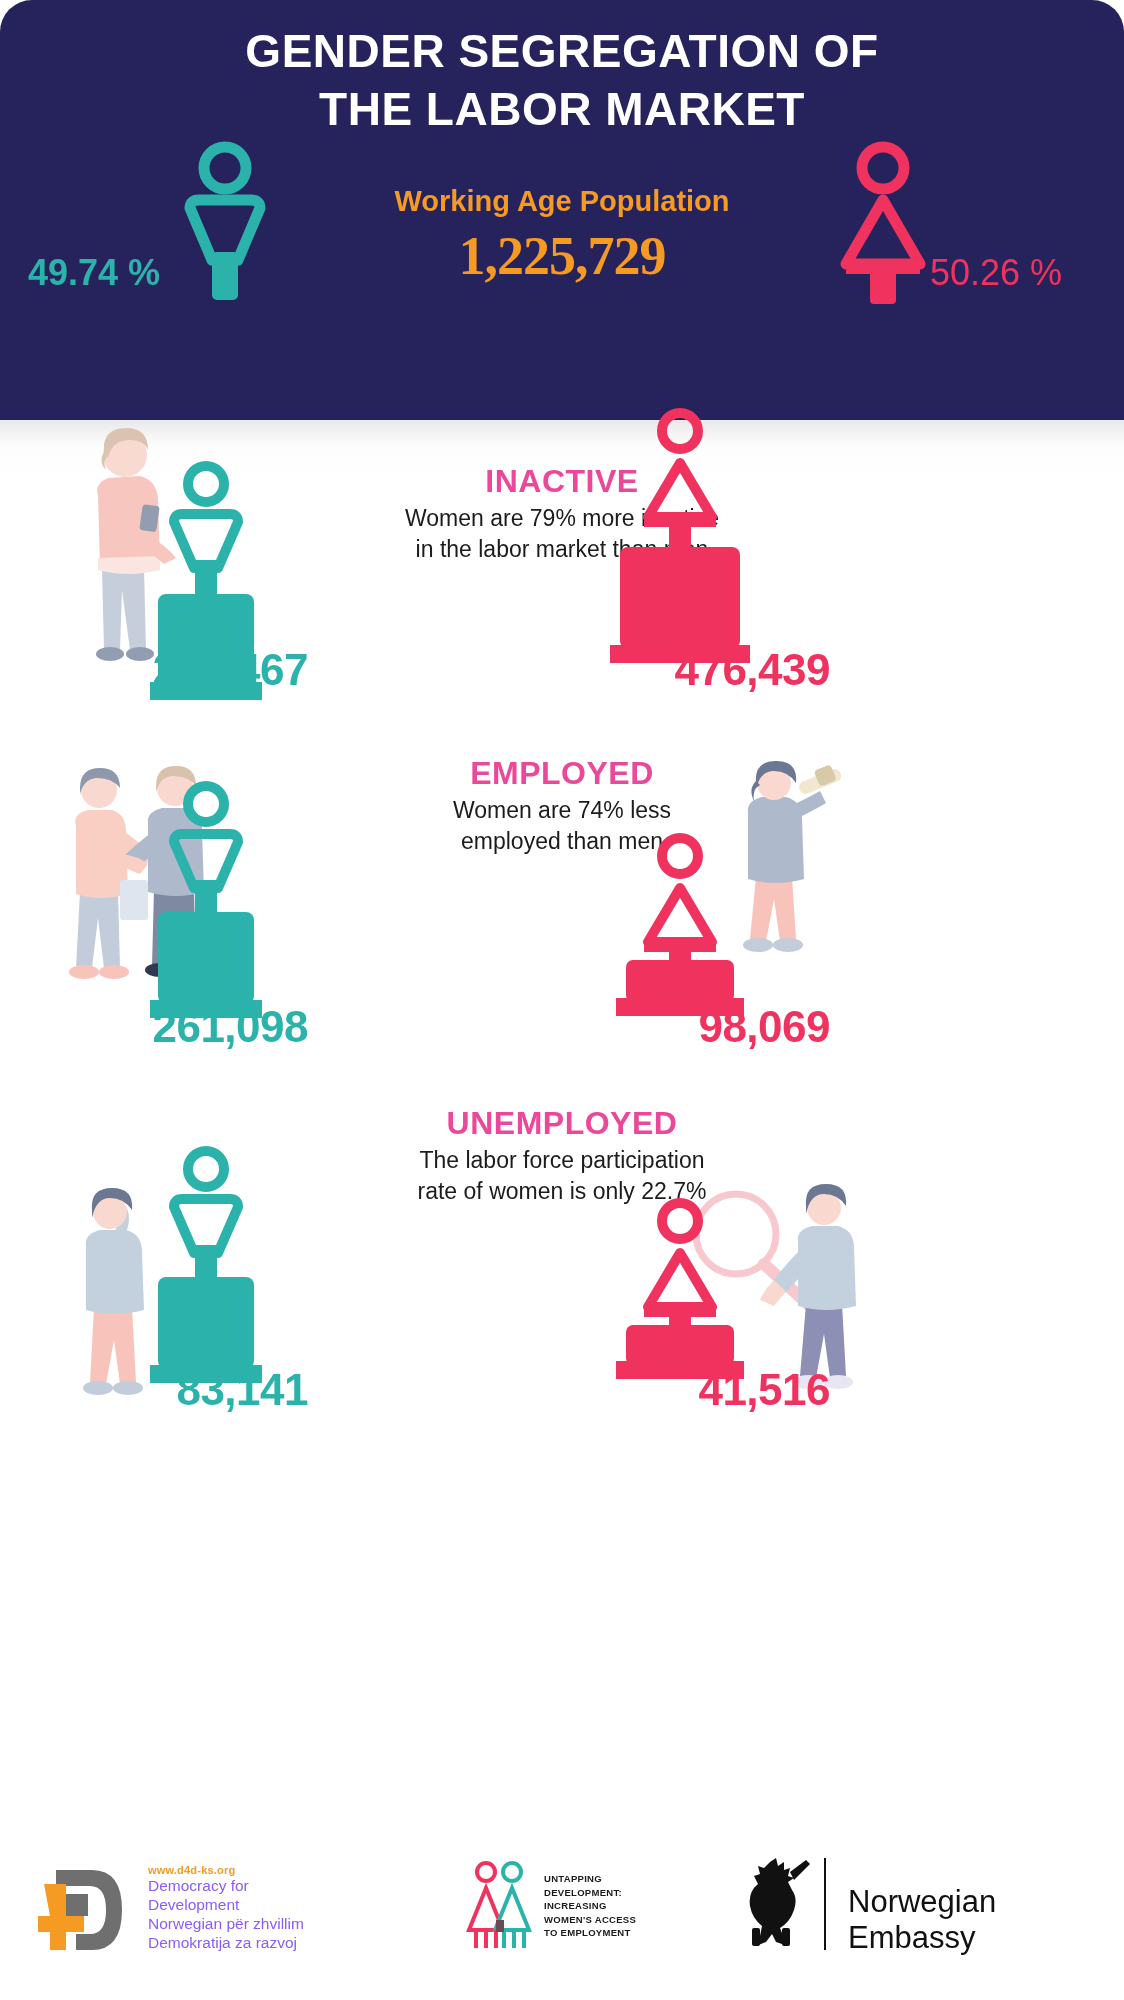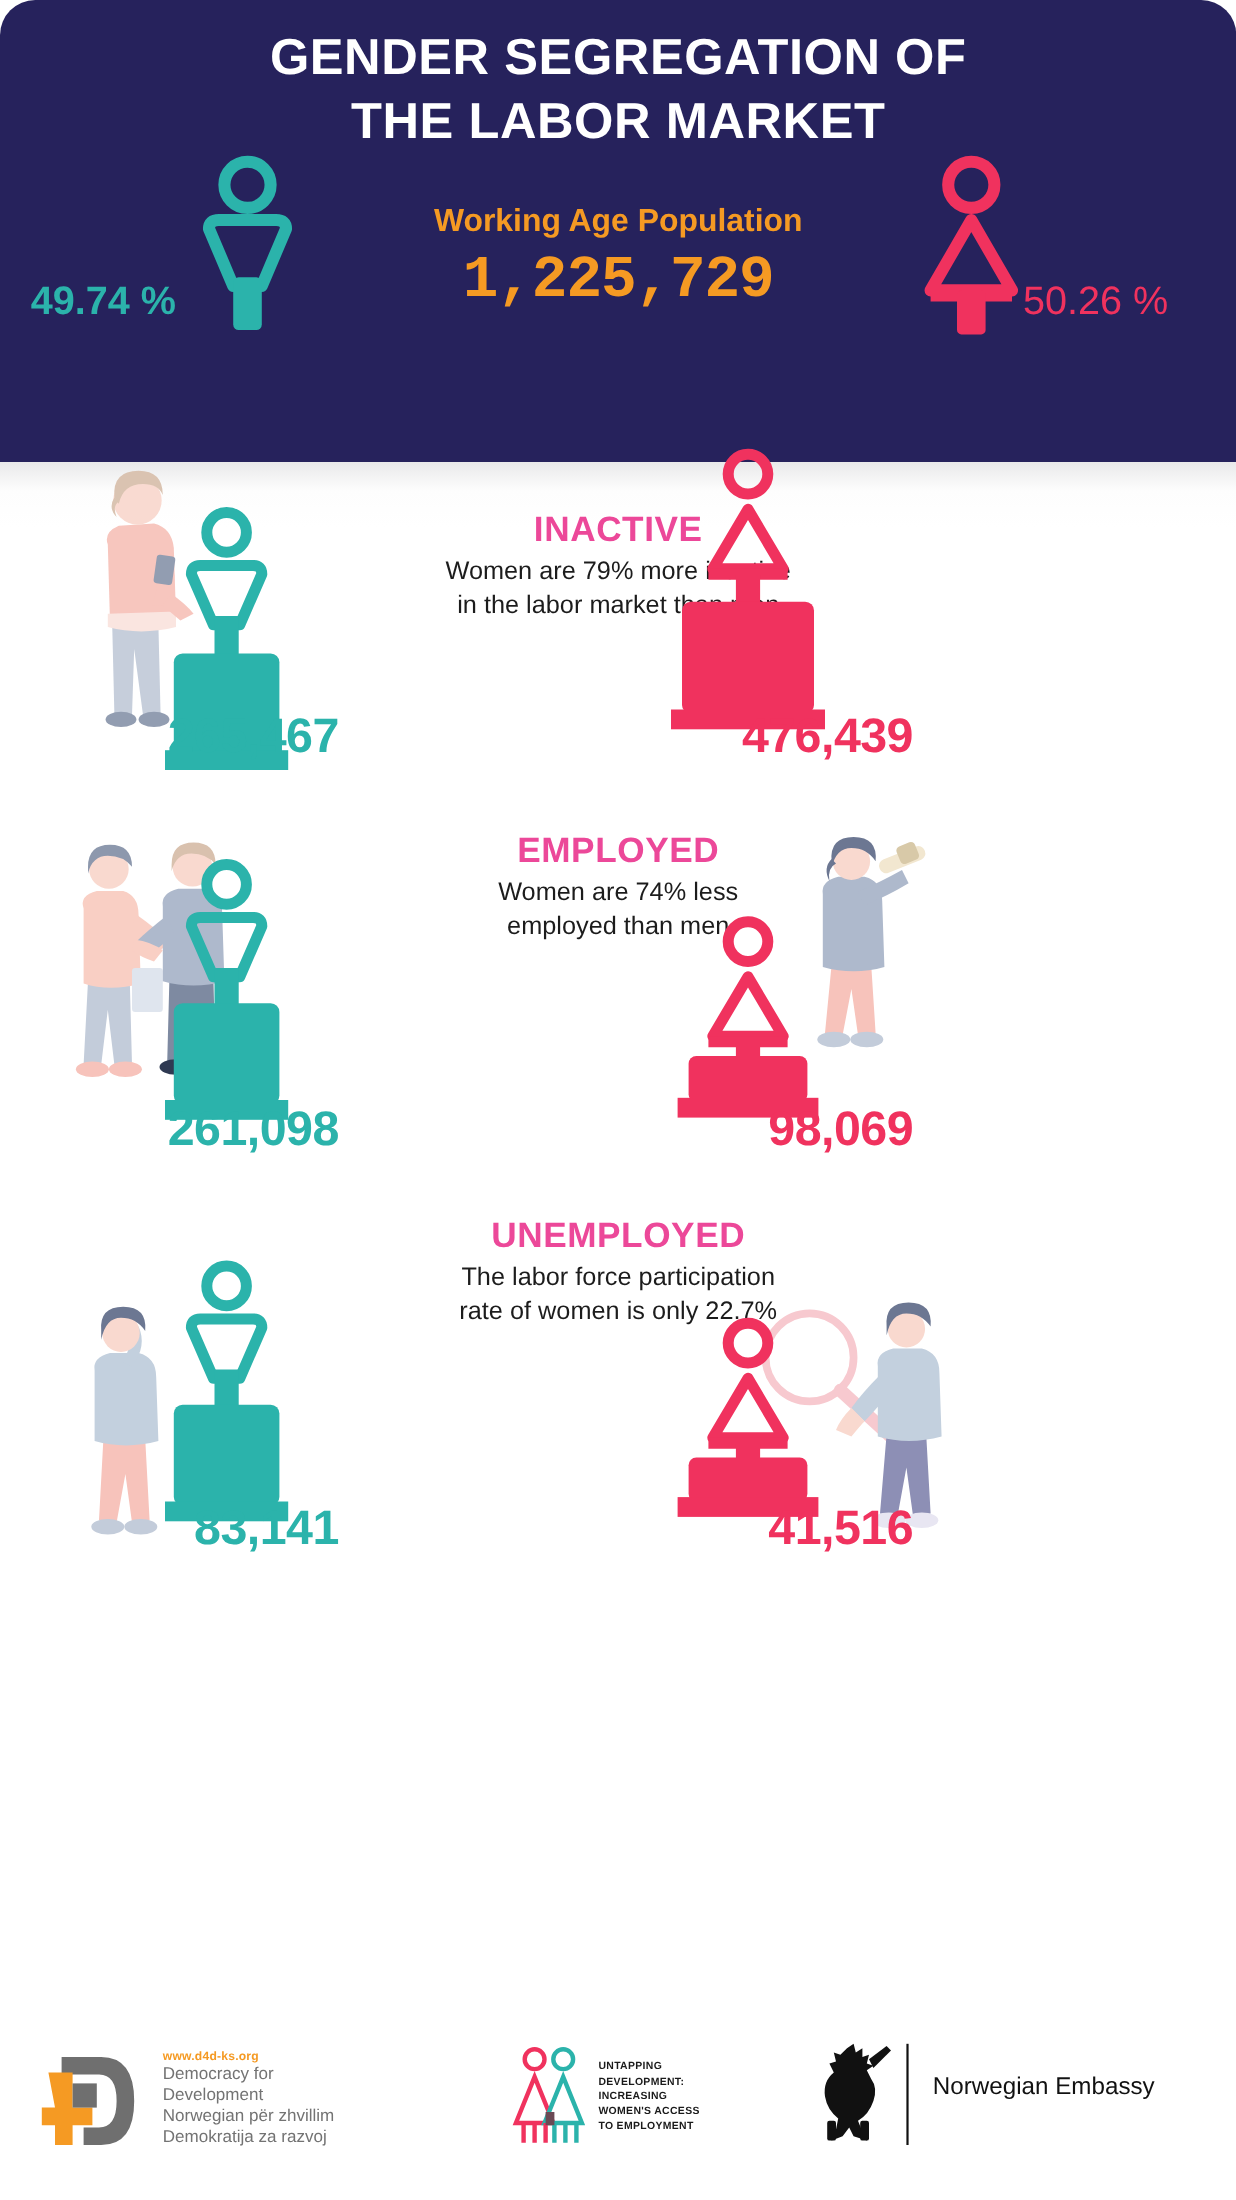--- a/index.html
+++ b/index.html
@@ -28,21 +28,21 @@
   .header-title .l2{display:block;}
 
   .wap-label{
     position:absolute;left:312px;top:185px;width:500px;text-align:center;
     color:#f59a23;font-size:29px;font-weight:bold;
     font-family:"Liberation Sans", sans-serif;
   }
   .wap-value{
     position:absolute;left:312px;top:225px;width:500px;text-align:center;
     color:#f59a23;font-size:54px;font-weight:bold;letter-spacing:-1px;
-    font-family:Liberation Mono, monospace;
+    font-family:Liberation Serif, serif;
   }
   .pct-left{
     position:absolute;left:10px;top:252px;width:150px;text-align:right;
     color:#2bb3ab;font-size:36px;font-weight:bold;
   }
   .pct-right{
     position:absolute;left:930px;top:252px;width:184px;text-align:left;
     color:#f0325e;font-size:36px;font-weight:normal;
   }
 
@@ -71,27 +71,27 @@
     position:absolute;text-align:right;width:300px;
   }
   .num.teal{color:#2bb3ab;}
   .num.pink{color:#f0325e;}
 
   
   .footer{position:absolute;left:0;top:1840px;width:1124px;height:160px;}
   .logo-d4d{position:absolute;left:36px;top:20px;width:290px;height:90px;}
   .d4d-text{position:absolute;left:112px;top:4px;}
   .d4d-url{color:#f59a23;font-size:11px;font-weight:bold;letter-spacing:0.2px;}
-  .d4d-line{color:#737373;font-size:15.5px;line-height:19px;}
+  .d4d-line{color:#8b5cf6;font-size:15.5px;line-height:19px;}
   .logo-untapping{position:absolute;left:466px;top:18px;width:200px;height:95px;}
   .unt-text{position:absolute;left:78px;top:14px;color:#1a1a1a;font-size:9.5px;
             line-height:13.5px;font-weight:bold;letter-spacing:0.3px;}
   .logo-norway{position:absolute;left:726px;top:16px;width:380px;height:100px;}
   .nor-divider{position:absolute;left:98px;top:2px;width:2px;height:92px;background:#111;}
-  .nor-text{position:absolute;left:122px;top:28px;color:#111;font-size:22px;}
+  .nor-text{position:absolute;left:122px;top:28px;color:#111;font-size:31px;}
 
   svg{display:block;overflow:visible;}
 </style>
 </head>
 <body>
 
 <div class="page">
 
   <div class="header">
 

